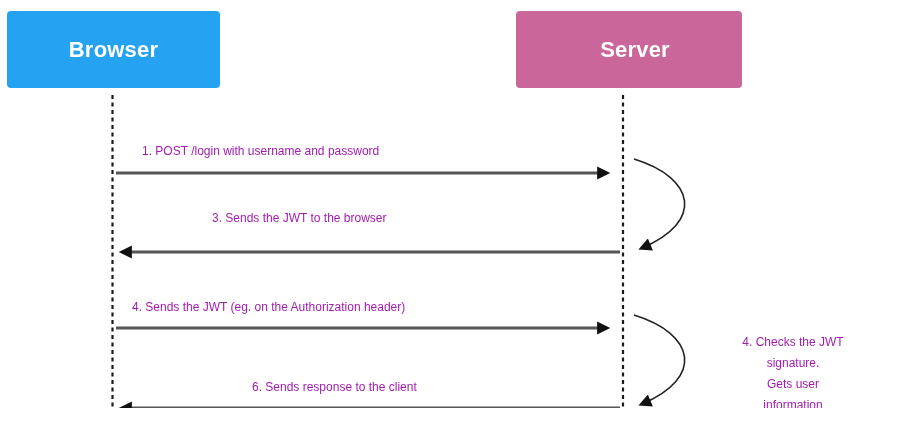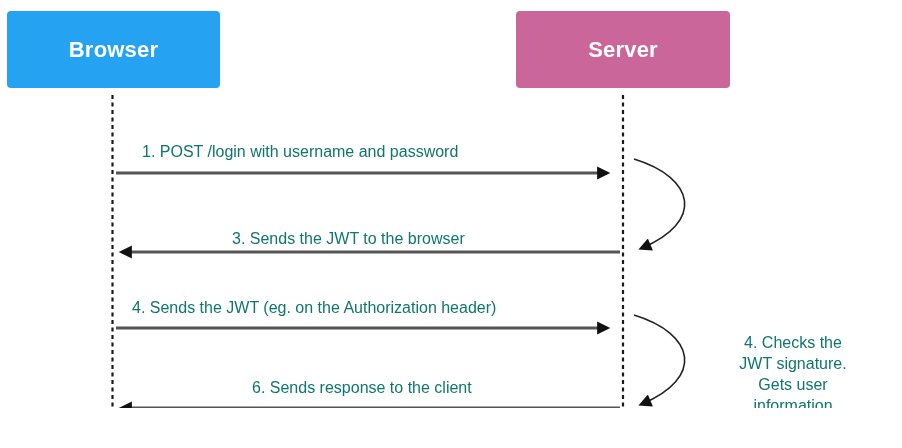--- a/index.html
+++ b/index.html
@@ -22,21 +22,21 @@
     border-radius: 4px;
     display: flex;
     align-items: center;
     justify-content: center;
     color: #ffffff;
     font-size: 22px;
     font-weight: bold;
     letter-spacing: 0.2px;
   }
   .actor-box.browser { left: 7px;   width: 213px; }
-  .actor-box.server  { left: 516px; width: 214px; }
+  .actor-box.server  { left: 516px; width: 214px; padding-left: 12px; }
 
   .connector-layer {
     position: absolute;
     left: 0; top: 0;
     width: 902px;
     height: 448px;
   }
   .lifeline {
     stroke-width: 2.2;
     stroke-dasharray: 4 3.5;
@@ -45,23 +45,23 @@
   .shaft {
     stroke-width: 3;
     fill: none;
   }
   .self-curve {
     stroke-width: 1.6;
     fill: none;
   }
   .msg {
     position: absolute;
-    font-size: 16px;
+    font-size: 12px;
     line-height: 21px;
-    color: #0f766e;
+    color: #a21caf;
     white-space: pre-line;
   }
   .msg.centered {
     text-align: center;
     transform: translateX(-50%);
   }
 </style>
 </head>
 <body>
 
@@ -97,21 +97,21 @@
     <line class="shaft" x1="116" y1="328" x2="607" y2="328" marker-end="url(#ah)" style="stroke: rgb(85, 85, 85);"></line>
 
     <path class="self-curve" d="M634 315 C696 334 704 378 642 404" marker-end="url(#ahc)" style="stroke: rgb(34, 34, 34);"></path>
 
     <line class="shaft" x1="620" y1="408" x2="122" y2="408" marker-end="url(#ah)" style="stroke: rgb(85, 85, 85);"></line>
   </svg>
 
   <div class="msg" style="left:142px; top:141px;">1. POST /login with username and password</div>
 
 
-  <div class="msg" style="left:212px; top:228px;margin-left:20px;">3. Sends the JWT to the browser</div>
+  <div class="msg" style="left:212px; top:208px;">3. Sends the JWT to the browser</div>
 
   <div class="msg" style="left:132px; top:297px;">4. Sends the JWT (eg. on the Authorization header)</div>
 
   <div class="msg centered" style="left:793px; top:332px;">4. Checks the JWT signature.
 Gets user information
 from the JWT</div>
 
   <div class="msg" style="left:252px; top:377px;text-align:right;">6. Sends response to the client</div>
 </div>
 

